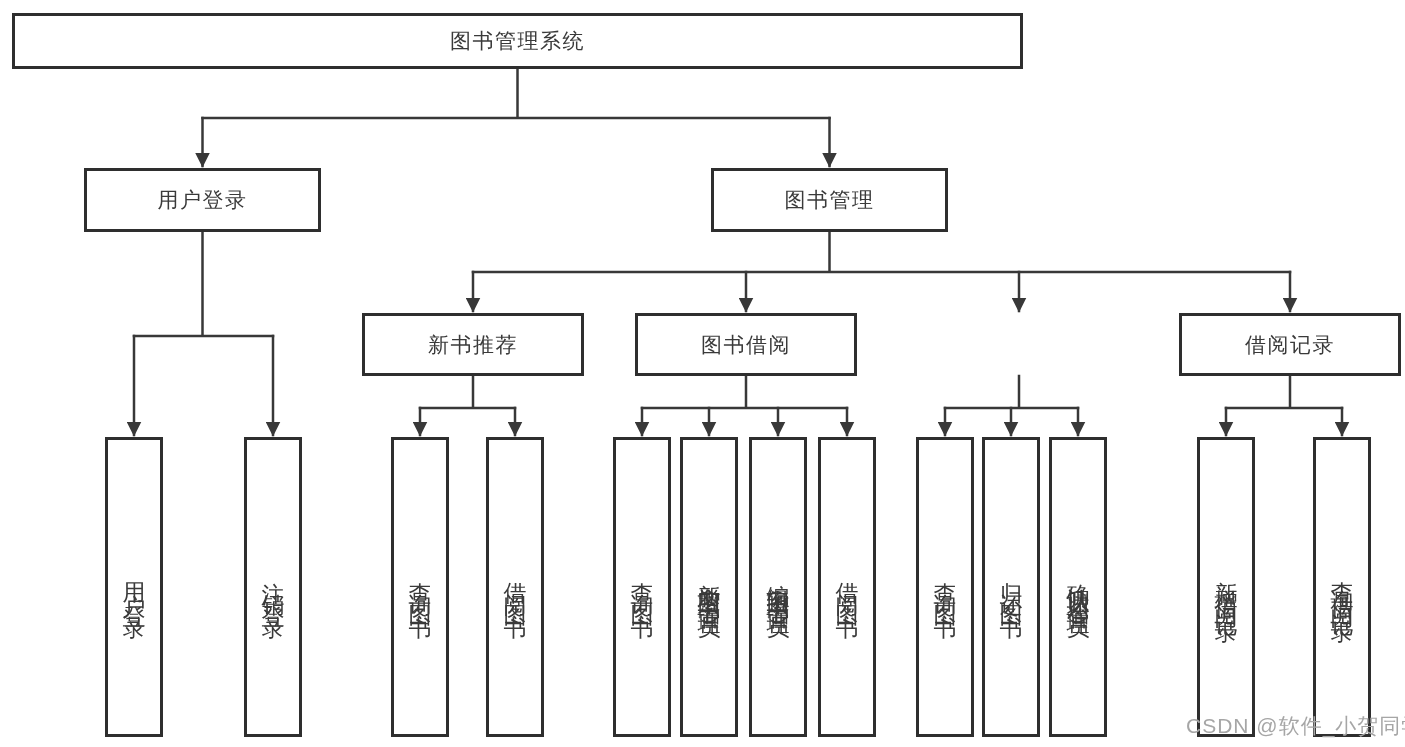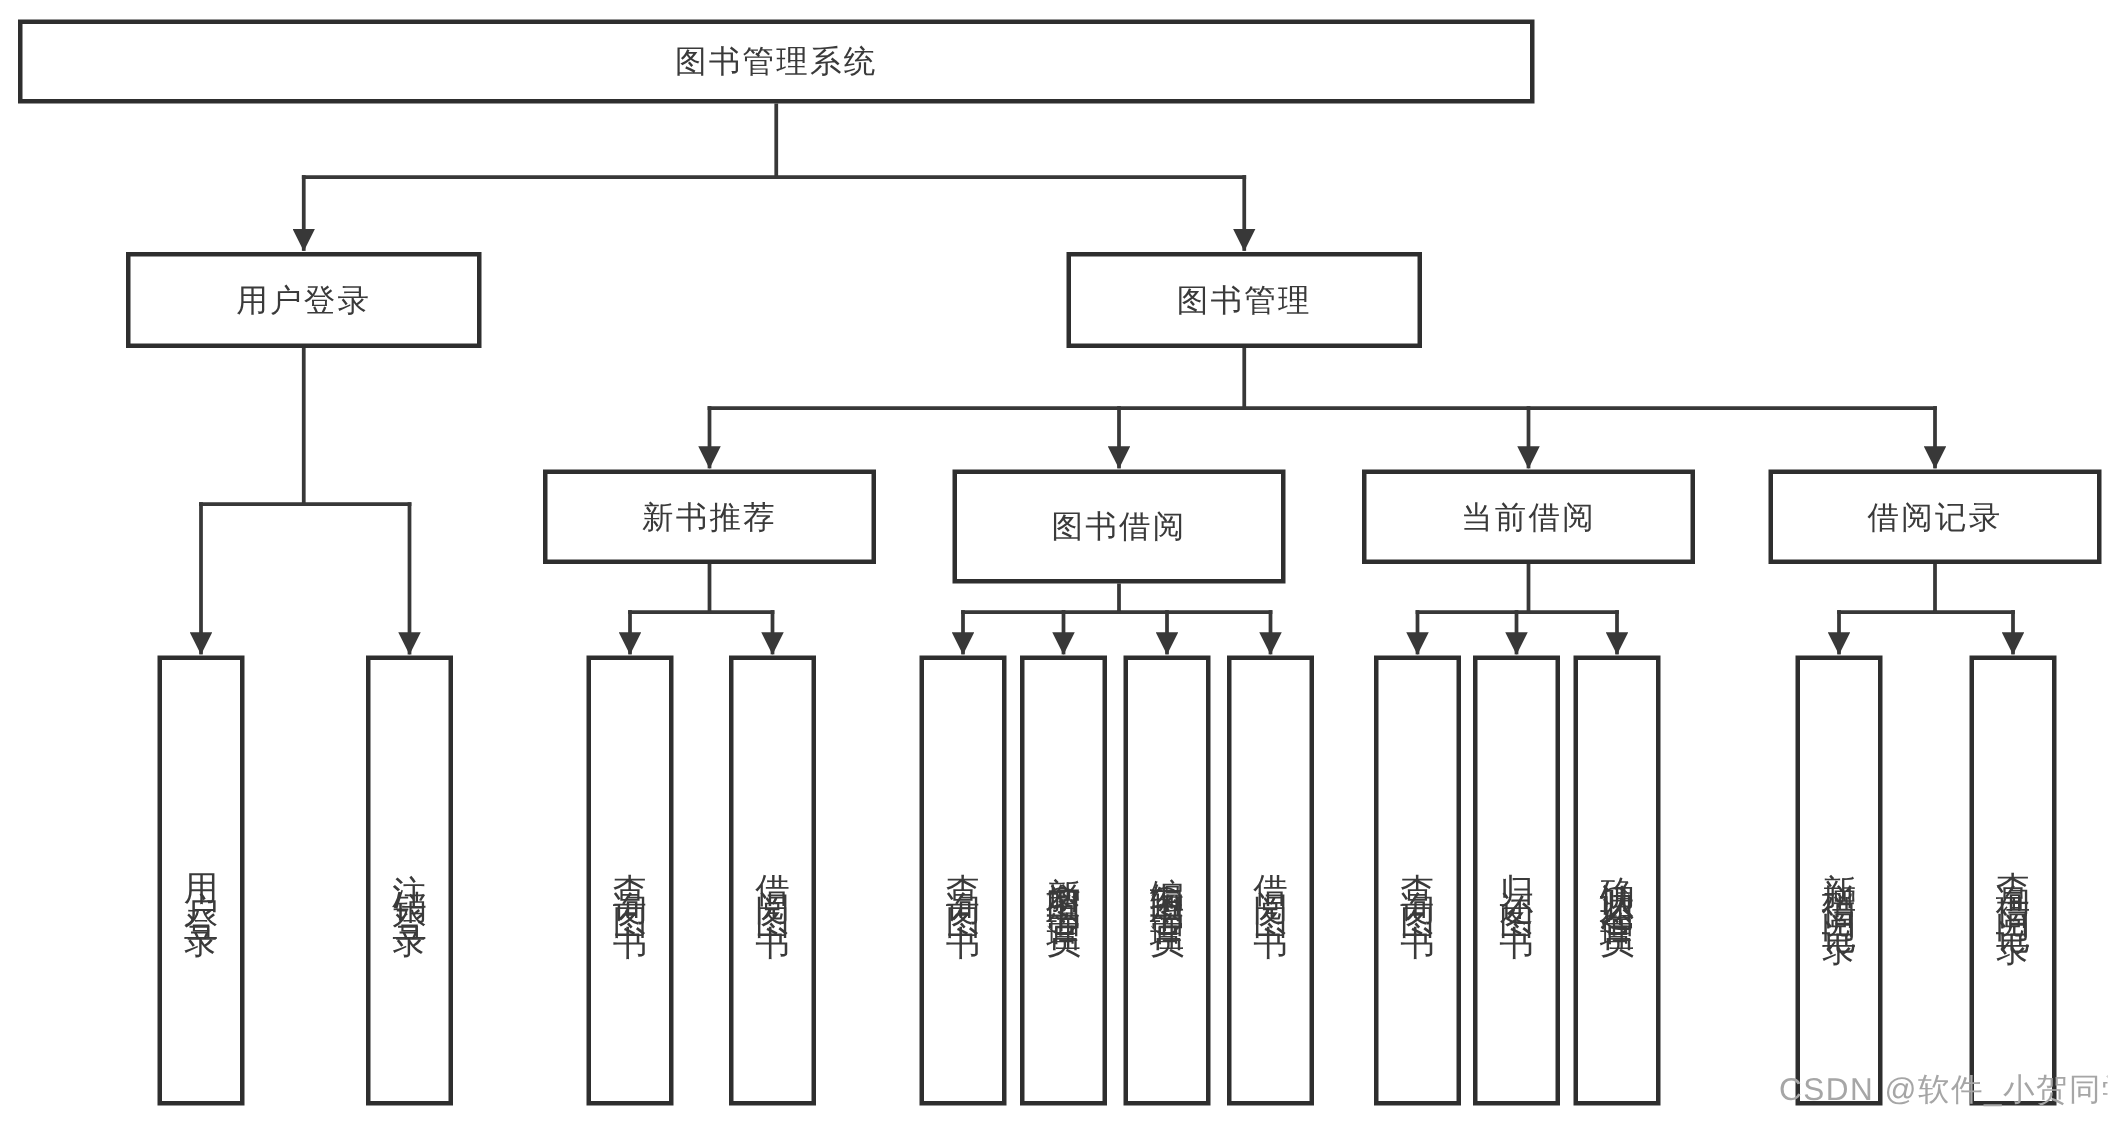--- a/index.html
+++ b/index.html
@@ -98,22 +98,21 @@
       <path class="wire" d="M1342,408 V435" marker-end="url(#arr)"></path>
     </g>
   </svg>
 
   <div class="node h" style="left:12px;top:13px;width:1011px;height:56px">图书管理系统</div>
 
   <div class="node h" style="left:84px;top:168px;width:237px;height:64px">用户登录</div>
   <div class="node h" style="left:362px;top:313px;width:222px;height:63px">新书推荐</div>
 
   <div class="node h" style="left:711px;top:168px;width:237px;height:64px">图书管理</div>
-  <div class="node h" style="left:635px;top:313px;width:222px;height:76px">图书借阅</div>
-  <div class="node h" style="left:908px;top:313px;width:222px;height:63px">当前借阅</div>
+  <div class="node h" style="left:635px;top:313px;width:222px;height:63px">图书借阅</div>
   <div class="node h" style="left:1179px;top:313px;width:222px;height:63px">借阅记录</div>
 
   <div class="node v" style="left: 105px; top: 437px; letter-spacing: 0.5em;">用户登录</div>
   <div class="node v" style="left: 244px; top: 437px; letter-spacing: 0.5em;">注销登录</div>
 
   <div class="node v" style="left: 391px; top: 437px; letter-spacing: 0.5em;">查询图书</div>
   <div class="node v" style="left: 486px; top: 437px; letter-spacing: 0.5em;">借阅图书</div>
 
   <div class="node v" style="left: 613px; top: 437px; letter-spacing: 0.5em;">查询图书</div>
   <div class="node v" style="left: 680px; top: 437px; letter-spacing: 0.2em;">新增图书（管理员）</div>

